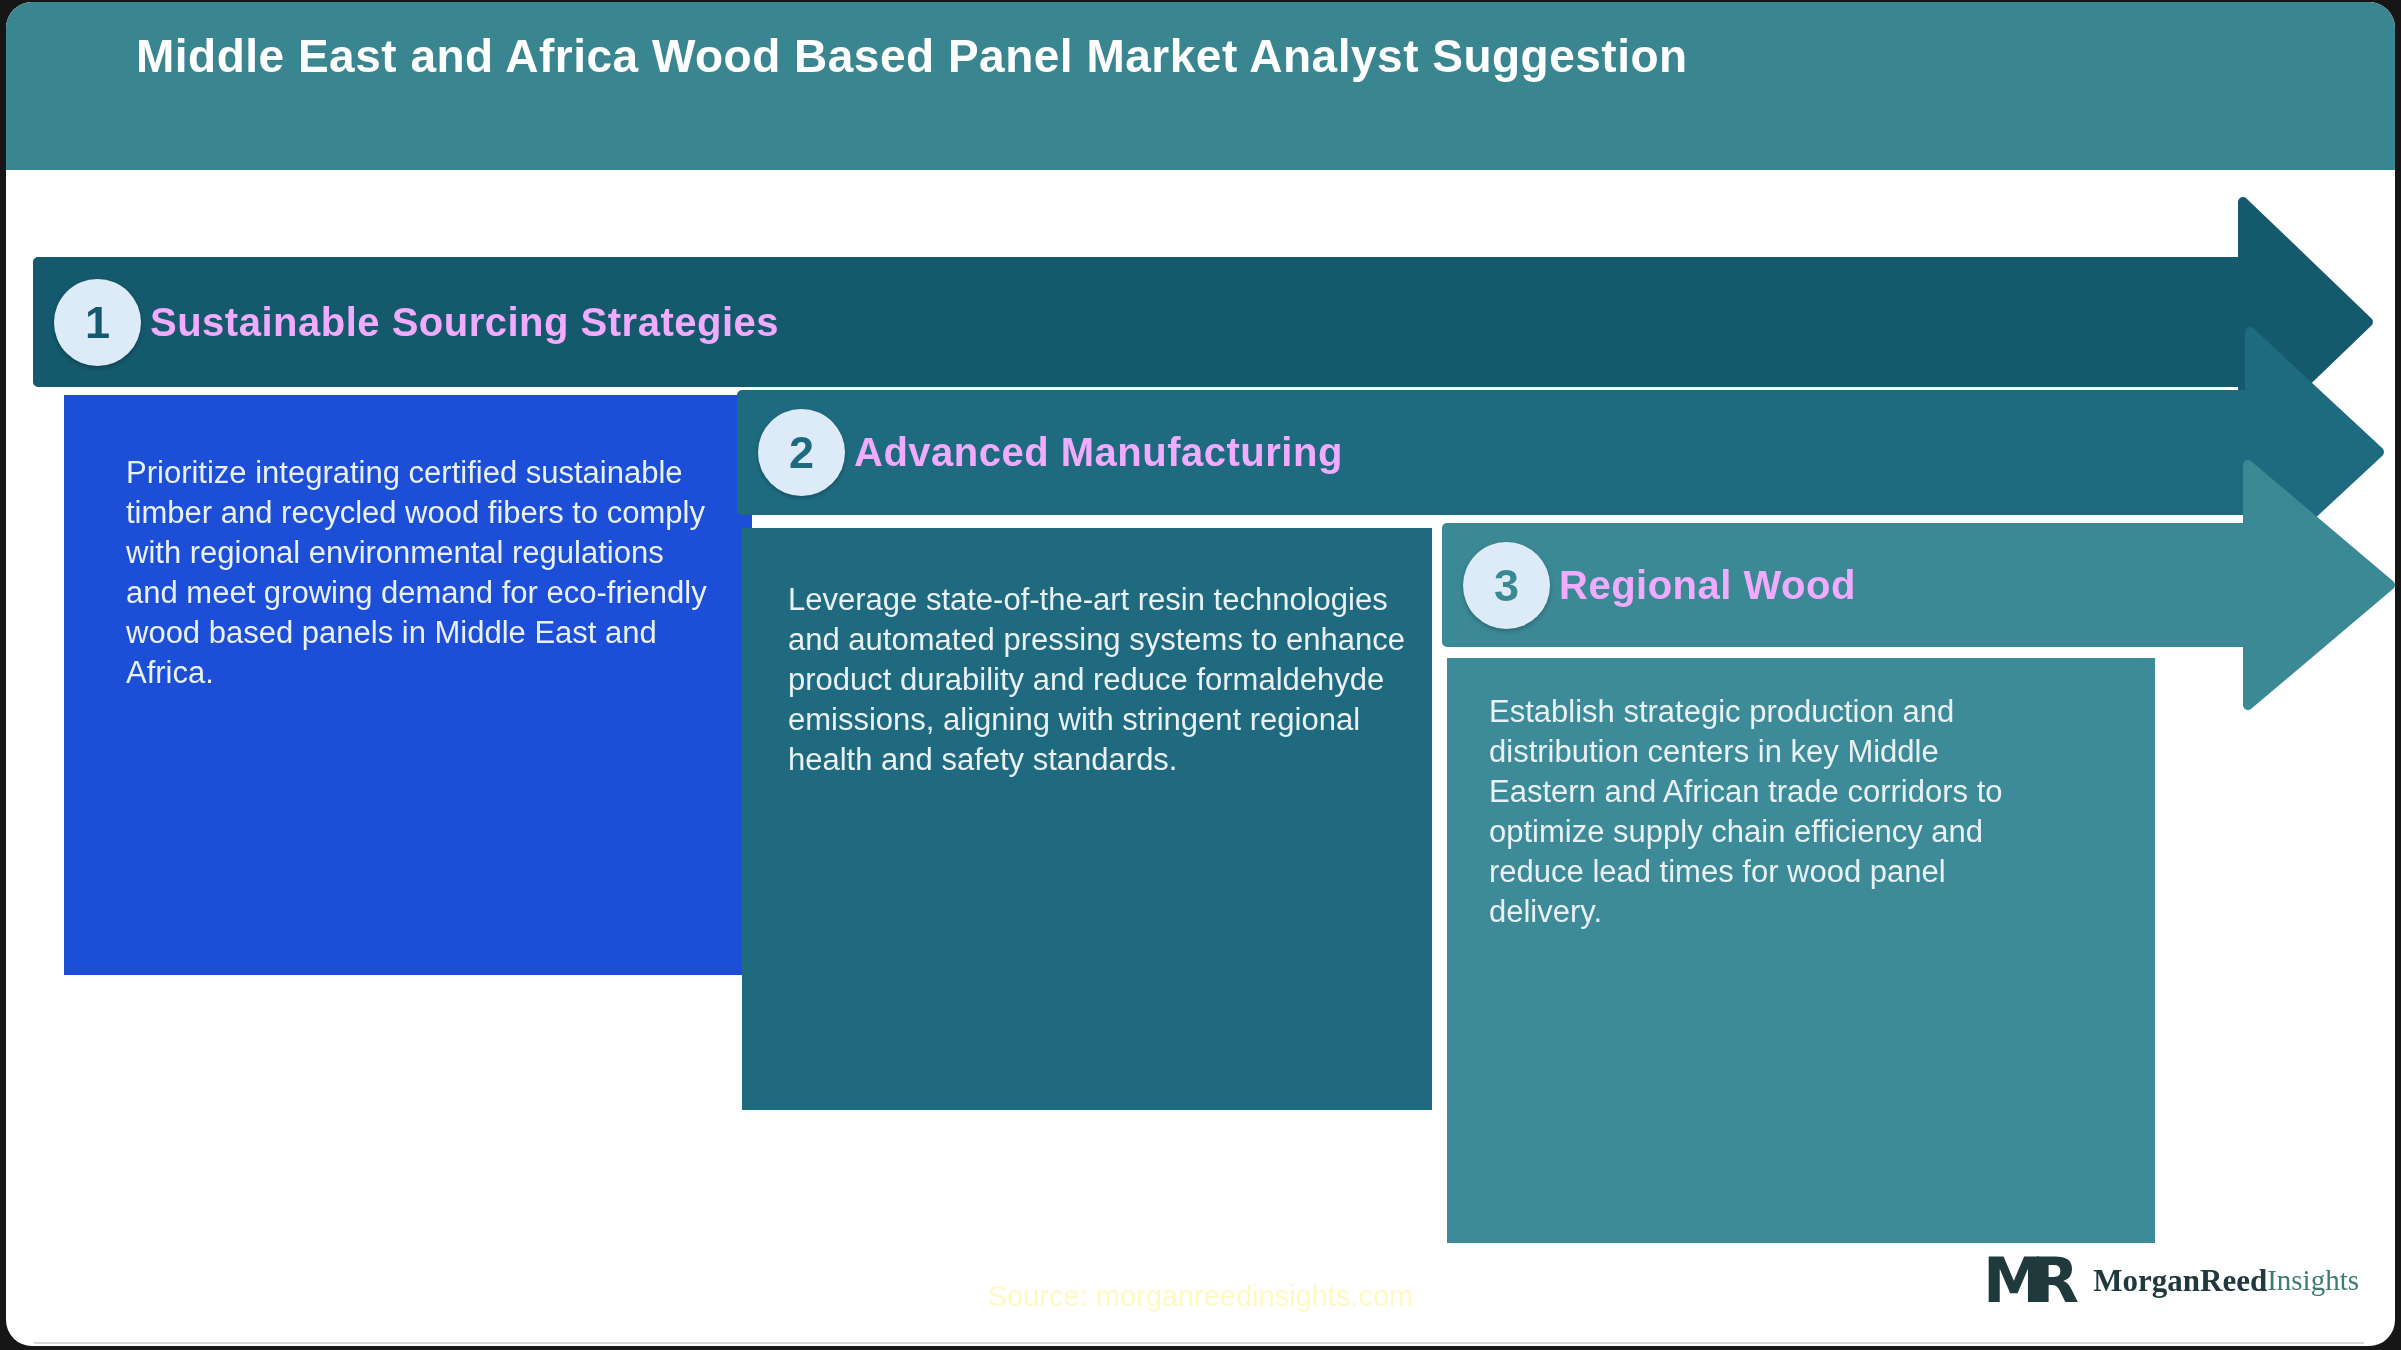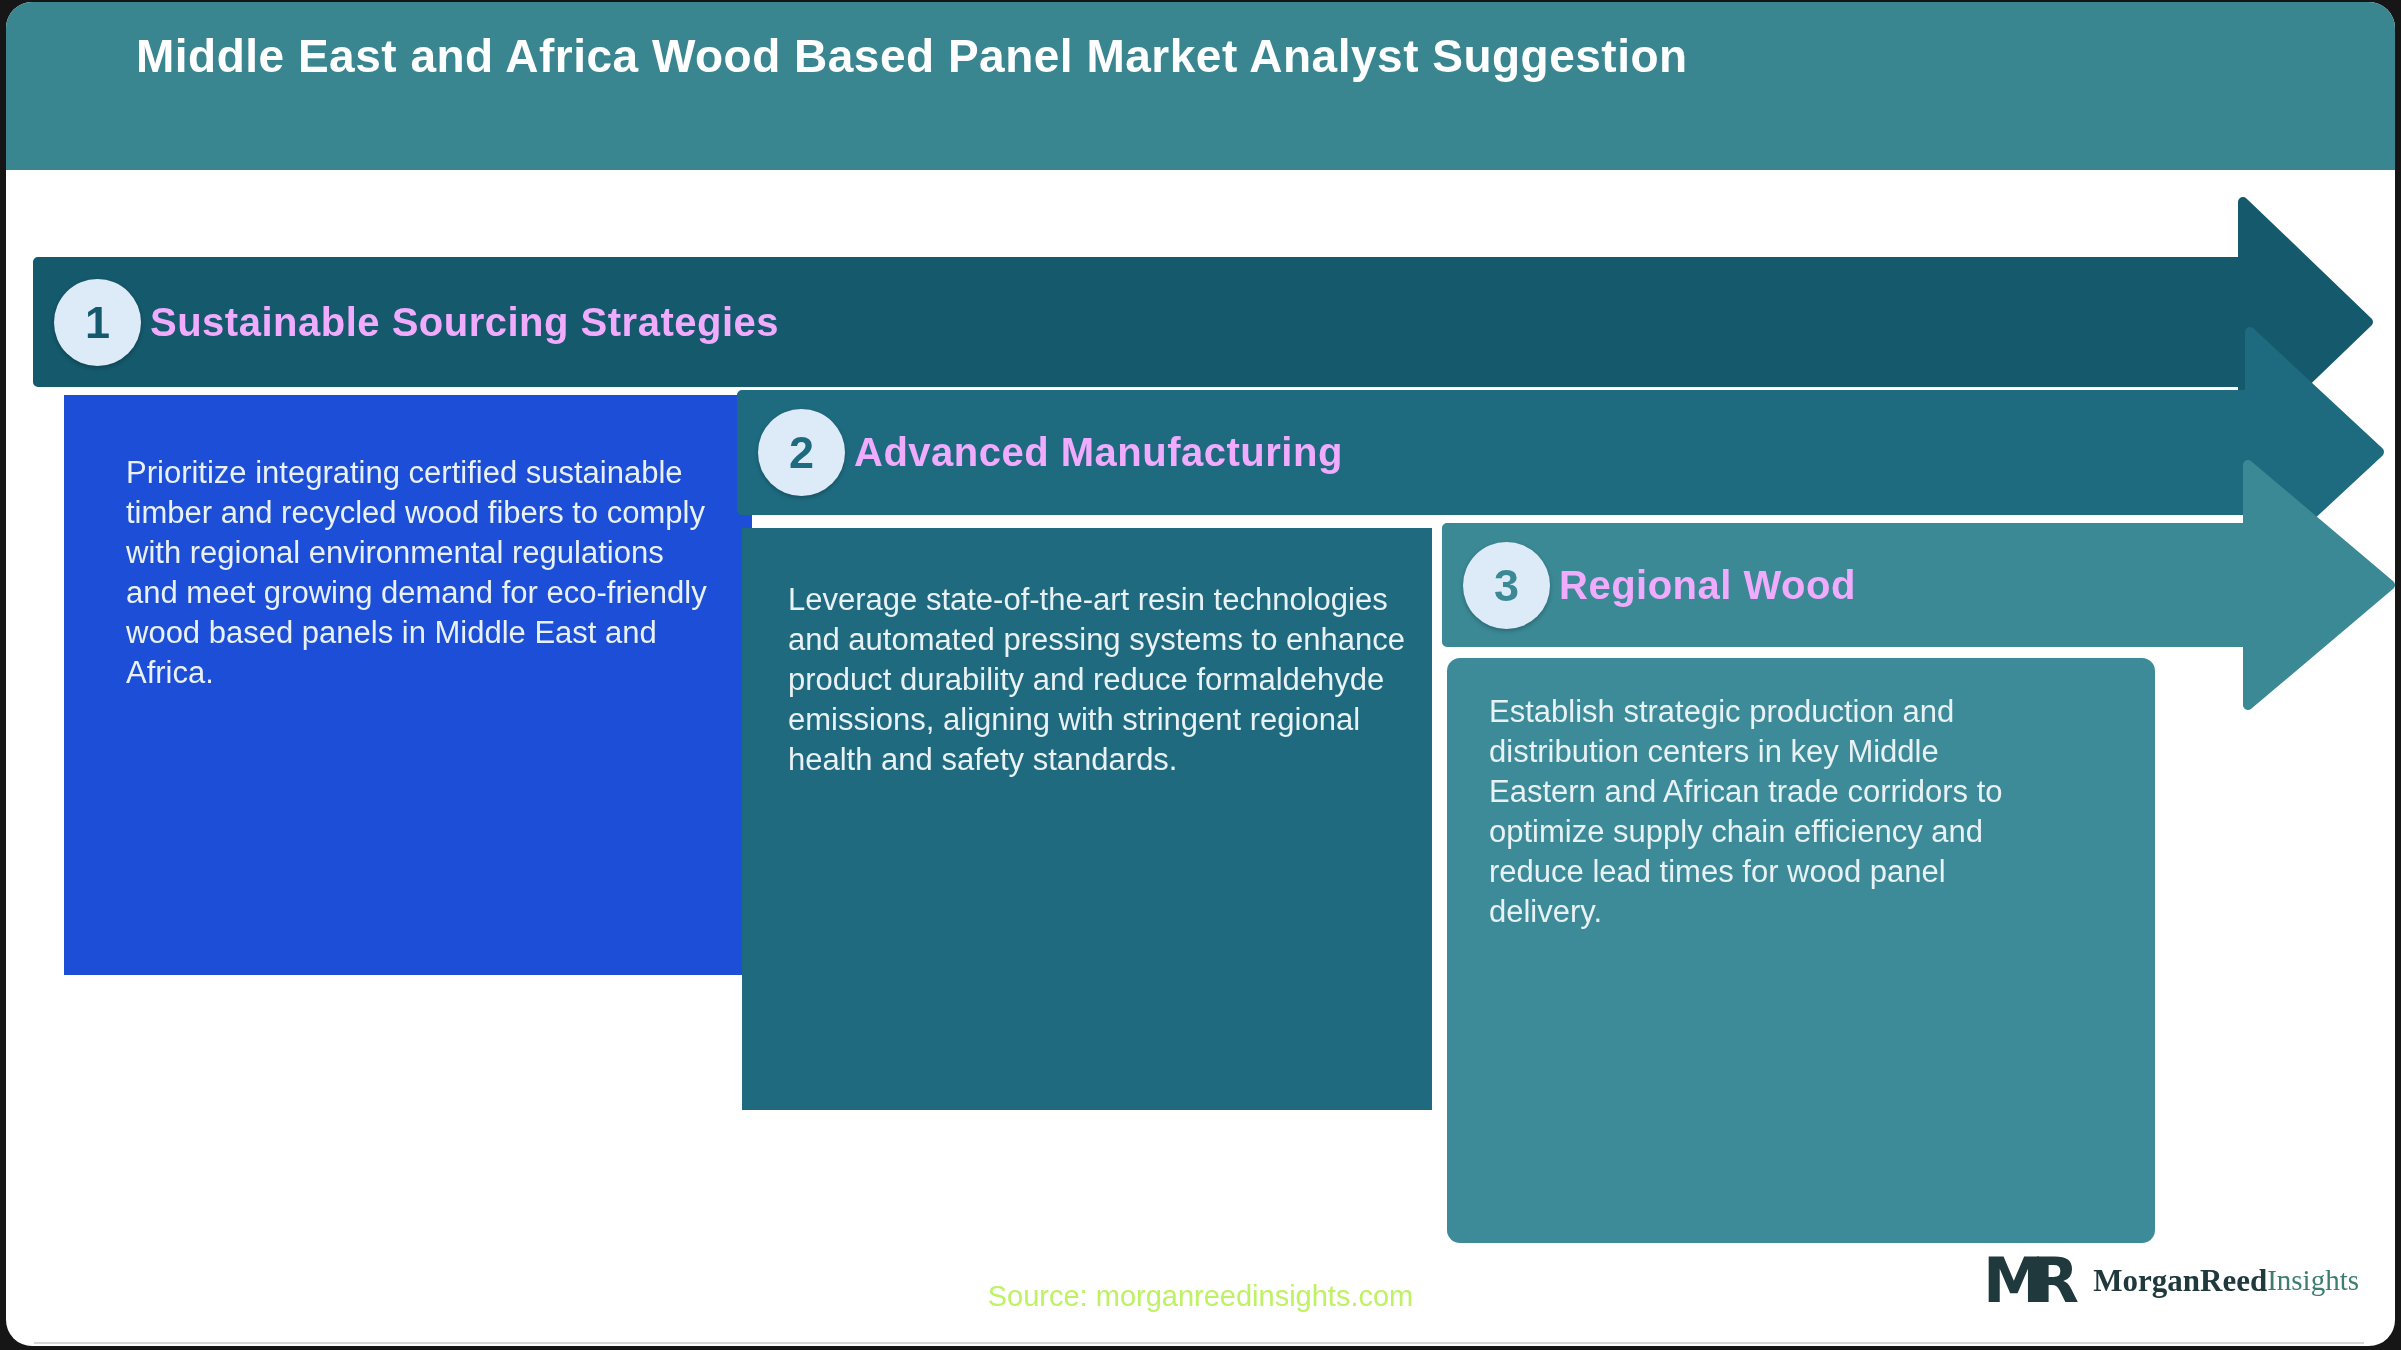--- a/index.html
+++ b/index.html
@@ -83,25 +83,25 @@
   <div class="step-label" style="left:854px;top:395px;height:115px;">Advanced Manufacturing</div>
   <div class="step-box" style="left: 742px; top: 528px; width: 690px; height: 582px; padding: 52px 24px 0px 46px; background-color: rgb(32, 106, 127);">
     <p class="step-body">Leverage state-of-the-art resin technologies and automated pressing systems to enhance product durability and reduce formaldehyde emissions, aligning with stringent regional health and safety standards.</p>
   </div>
 
   <svg class="arrow" style="left:1447px;top:465px;" width="943" height="240">
     <polygon points="0,63 801,63 801,0 943,120 801,240 801,177 0,177" style="fill: rgb(58, 137, 149); stroke: rgb(58, 137, 149);"></polygon>
   </svg>
   <div class="badge" style="left: 1463px; top: 542px; background-color: rgb(221, 235, 248); color: rgb(58, 137, 149);">3</div>
   <div class="step-label" style="left:1559px;top:528px;height:114px;">Regional Wood</div>
-  <div class="step-box" style="left: 1447px; top: 658px; width: 708px; height: 585px; padding: 34px 110px 0px 42px; background-color: rgb(61, 139, 152); border-radius: 13px;">
+  <div class="step-box" style="left: 1447px; top: 658px; width: 708px; height: 585px; padding: 34px 110px 0px 42px; background-color: rgb(61, 139, 152);">
     <p class="step-body">Establish strategic production and distribution centers in key Middle Eastern and African trade corridors to optimize supply chain efficiency and reduce lead times for wood panel delivery.</p>
   </div>
 
-  <div class="source-line" style="color: #bef264;">Source: morganreedinsights.com</div>
+  <div class="source-line" style="color: #fef9c3;">Source: morganreedinsights.com</div>
 
   <div class="logo">
     <div class="monogram" style="color: rgb(32, 57, 60);">MR</div>
     <div class="logo-text">
       <span class="logo-name" style="color: rgb(32, 57, 60);">MorganReed</span>
       <span class="logo-tagline" style="color: rgb(62, 125, 114);">Insights</span>
     </div>
   </div>
 
   <div class="bottom-rule"></div>

